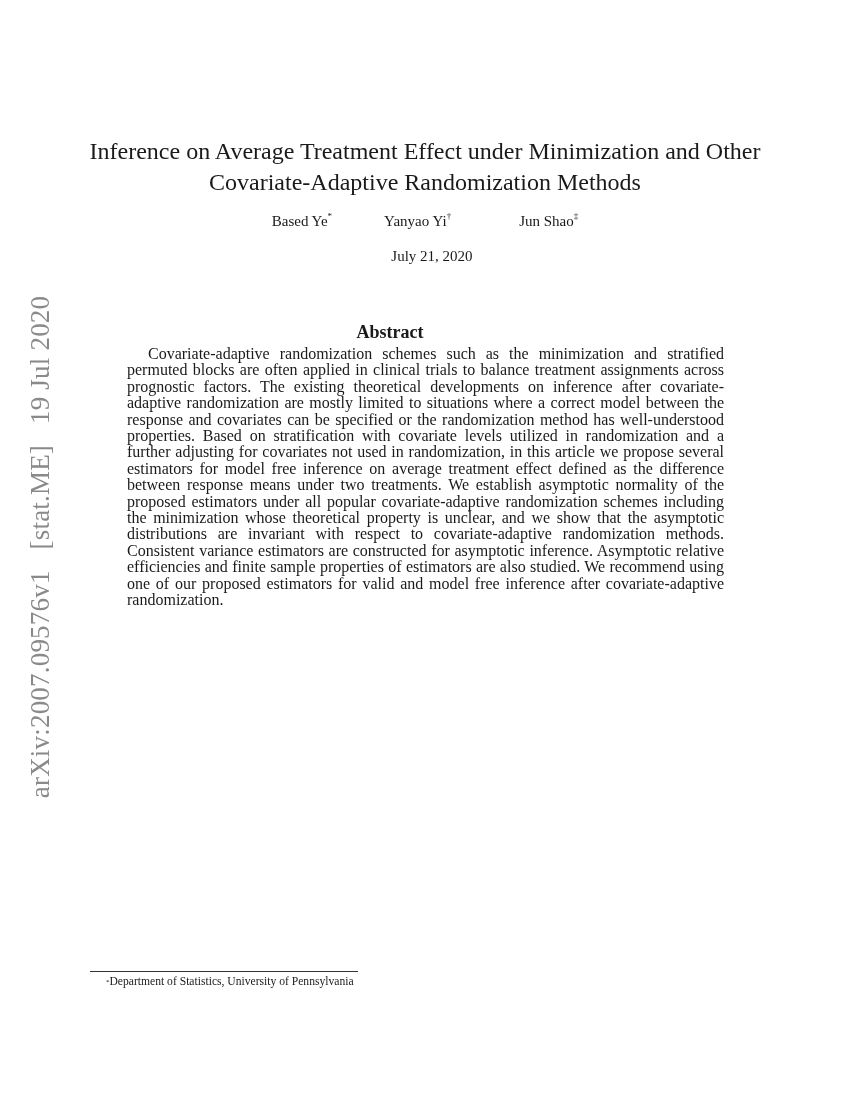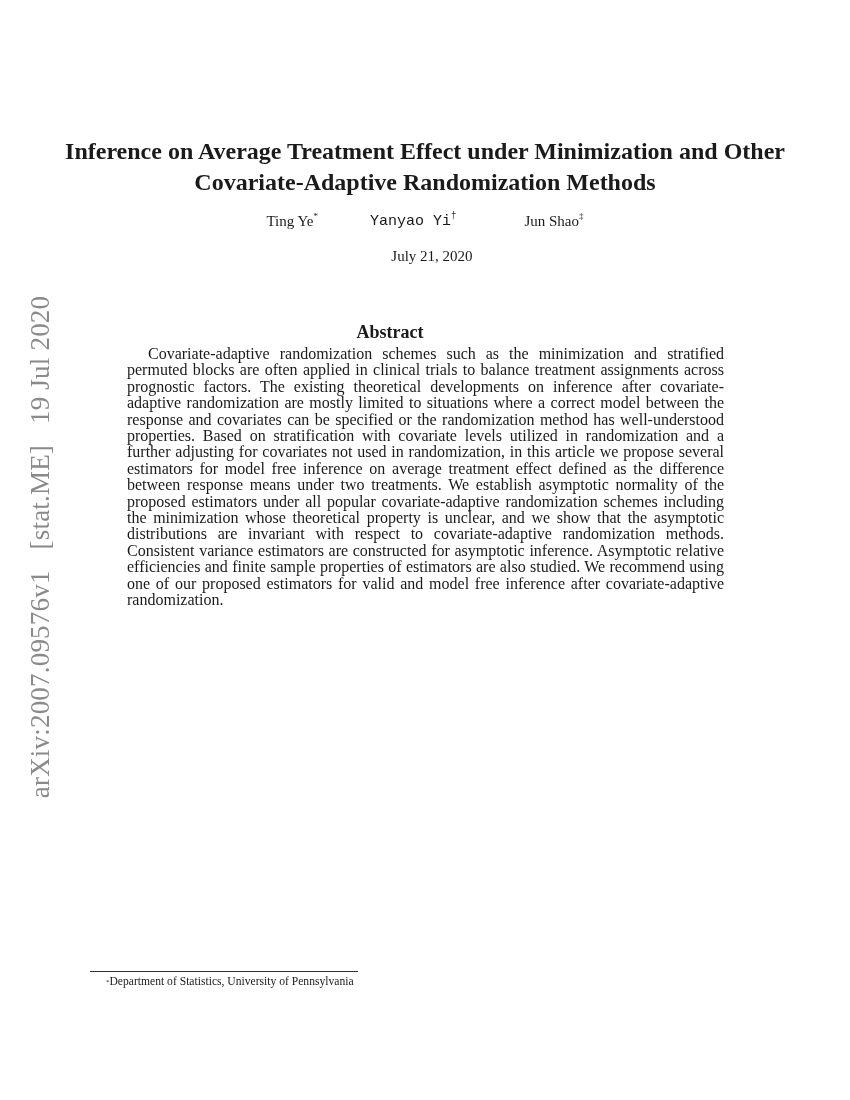--- a/index.html
+++ b/index.html
@@ -27,38 +27,38 @@
     }
     .arxiv-stamp span { margin-right: 14px; }
     .title {
       position: absolute;
       left: 60px;
       width: 730px;
       top: 136px;
       text-align: center;
       font-size: 24px;
       line-height: 31px;
-      font-weight: bold;
+      font-weight: normal;
       margin: 0;
       color: #1a1a1a;
     }
     .authors {
       position: absolute;
       top: 213px;
       left: 0;
       width: 850px;
       display: flex;
       justify-content: center;
       gap: 0;
       font-size: 15px;
     }
     .author { display: inline-block; }
     .author sup { font-size: 9px; position: relative; top: -2px; vertical-align: top; }
     .author-1 { margin-right: 52px; }
-    .author-2 { margin-right: 68px; font-family: Liberation Mono, monospace; }
+    .author-2 { margin-right: 68px; }
     .date {
       position: absolute;
       top: 248px;
       left: 0;
       width: 850px;
       text-align: center;
       font-size: 15px;
       padding-left: 7px;
     }
     .abstract-heading {
@@ -105,21 +105,21 @@
 
 <div class="arxiv-stamp">
   <span>arXiv:2007.09576v1</span>
   <span>[stat.ME]</span>
   <span>19 Jul 2020</span>
 </div>
 
 <h1 class="title">Inference on Average Treatment Effect under Minimization and Other Covariate-Adaptive Randomization Methods</h1>
 
 <div class="authors">
-  <span class="author author-1"><span>Ting Ye</span><sup>*</sup></span>
+  <span class="author author-1"><span>Based Ye</span><sup>*</sup></span>
   <span class="author author-2"><span>Yanyao Yi</span><sup>†</sup></span>
   <span class="author author-3"><span>Jun Shao</span><sup>‡</sup></span>
 </div>
 
 <div class="date">July 21, 2020</div>
 
 <h2 class="abstract-heading">Abstract</h2>
 
 <div class="abstract">
   <p>Covariate-adaptive randomization schemes such as the minimization and stratified permuted blocks are often applied in clinical trials to balance treatment assignments across prognostic factors. The existing theoretical developments on inference after covariate-adaptive randomization are mostly limited to situations where a correct model between the response and covariates can be specified or the randomization method has well-understood properties. Based on stratification with covariate levels utilized in randomization and a further adjusting for covariates not used in randomization, in this article we propose several estimators for model free inference on average treatment effect defined as the difference between response means under two treatments. We establish asymptotic normality of the proposed estimators under all popular covariate-adaptive randomization schemes including the minimization whose theoretical property is unclear, and we show that the asymptotic distributions are invariant with respect to covariate-adaptive randomization methods. Consistent variance estimators are constructed for asymptotic inference. Asymptotic relative efficiencies and finite sample properties of estimators are also studied. We recommend using one of our proposed estimators for valid and model free inference after covariate-adaptive randomization.</p>

